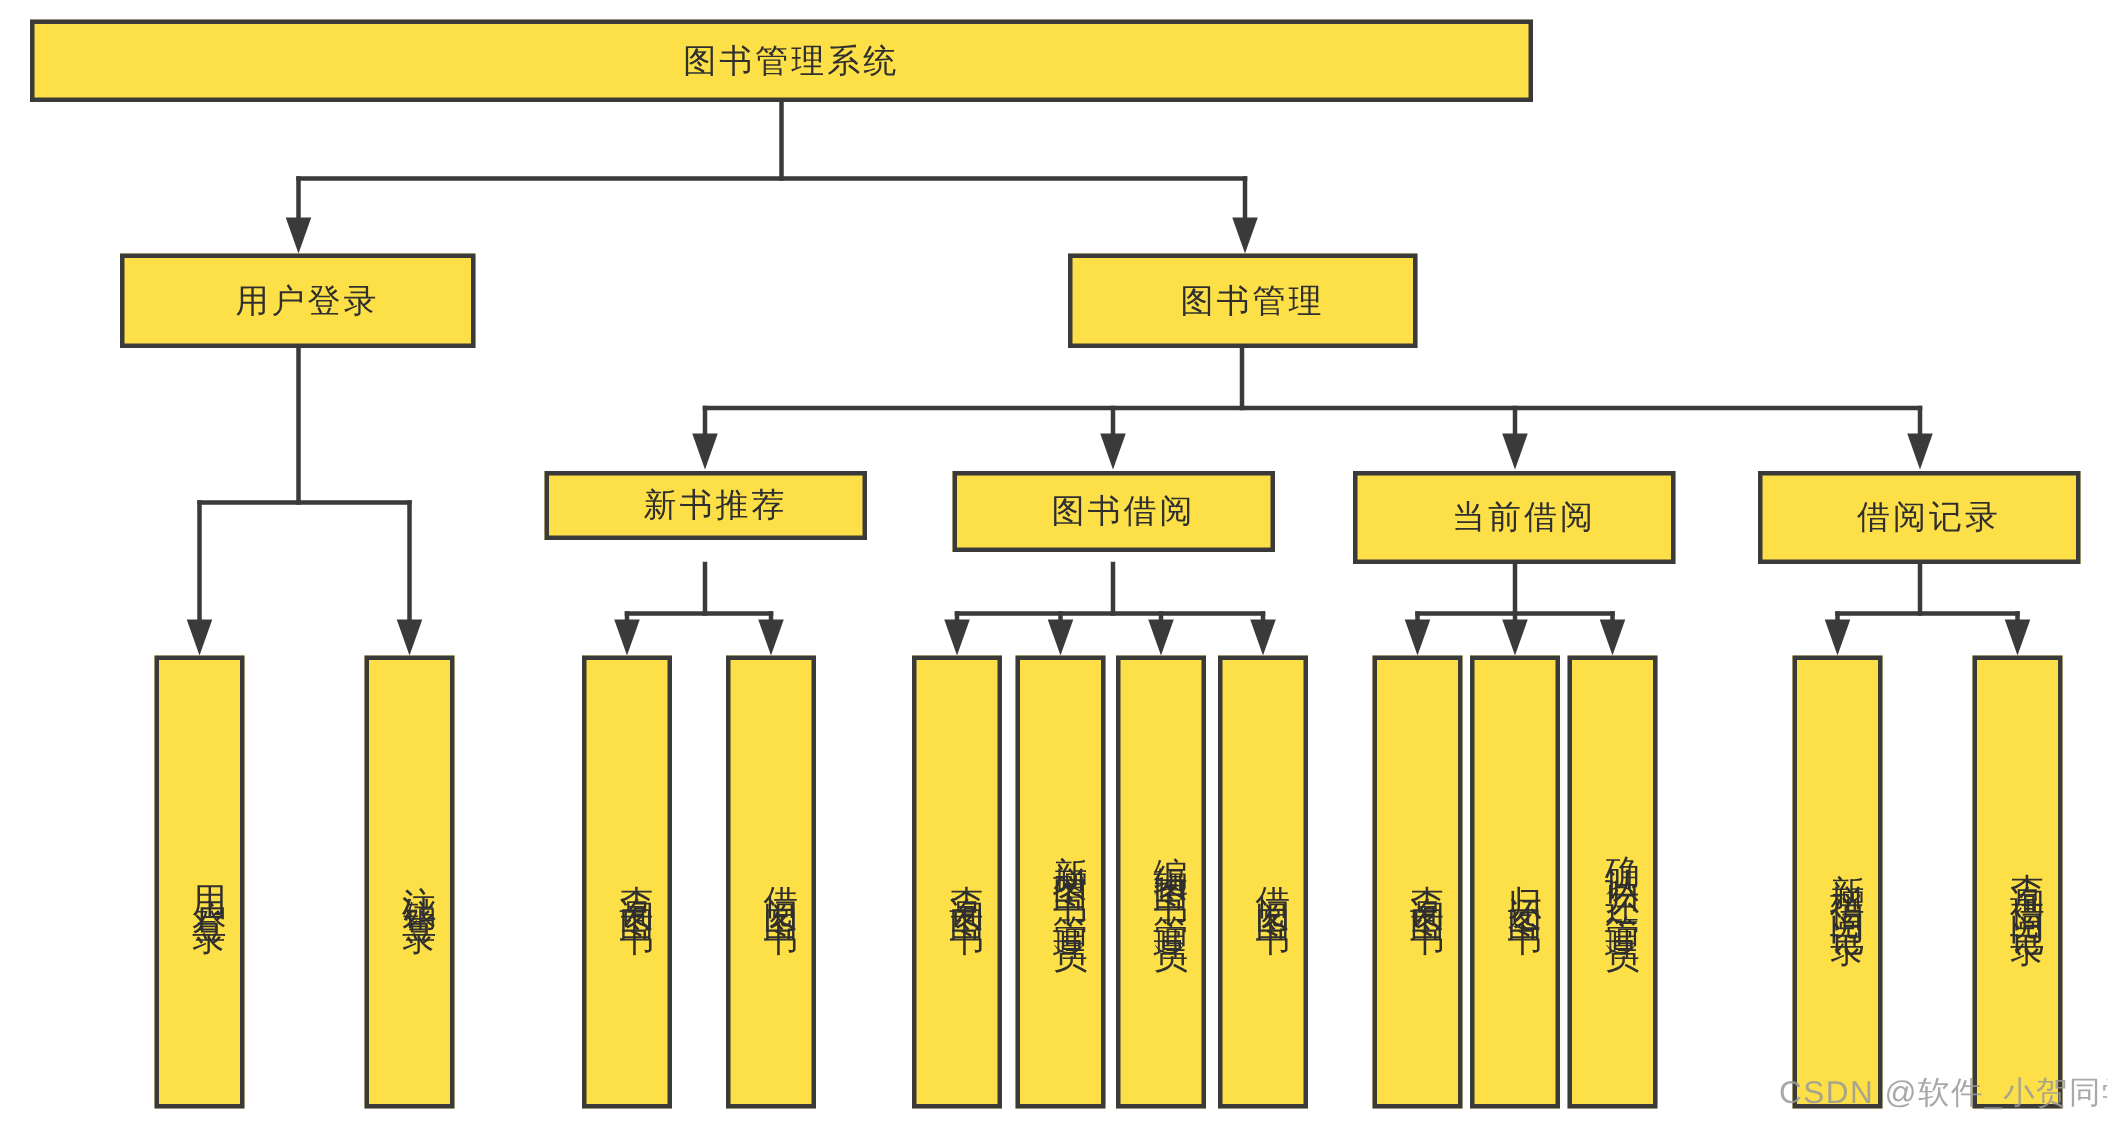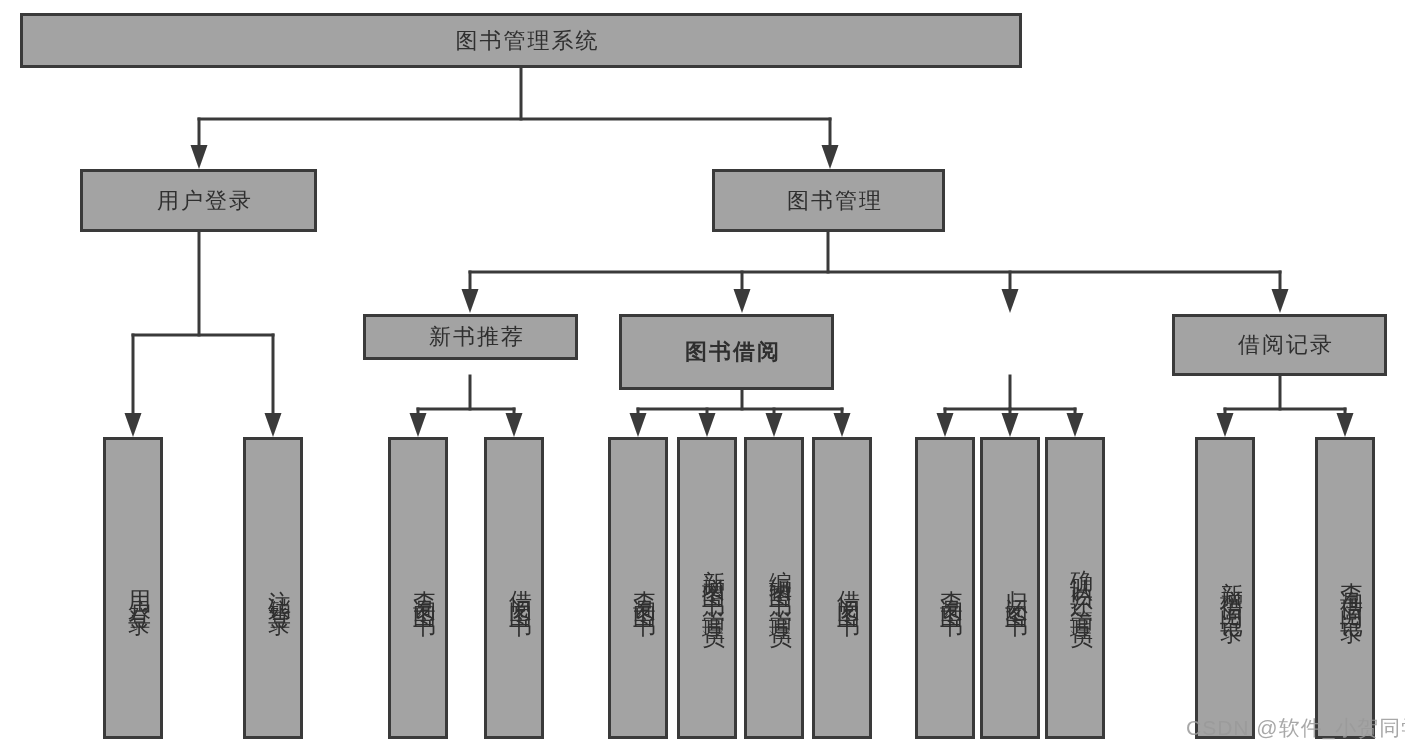--- a/index.html
+++ b/index.html
@@ -19,21 +19,21 @@
   #connectors {
     position: absolute;
     left: 0;
     top: 0;
     z-index: 1;
   }
   .node {
     position: absolute;
     box-sizing: border-box;
     border: 3px solid #3a3a3a;
-    background: #a3a3a3;
+    background: #fde047;
     display: flex;
     align-items: center;
     justify-content: center;
     z-index: 2;
     padding-left: 13px;
   }
   .node.h-label {
     font-size: 22px;
     letter-spacing: 2px;
     white-space: nowrap;
@@ -130,21 +130,22 @@
       <polygon points="1336.5,413 1353.5,413 1345,437"></polygon>
     </g>
   </svg>
 
   <div class="node h-label" style="left:20px; top:13px; width:1002px; height:55px;">图书管理系统</div>
 
   <div class="node h-label" style="left:80px; top:169px; width:237px; height:63px;">用户登录</div>
   <div class="node h-label" style="left:712px; top:169px; width:233px; height:63px;text-align:center;">图书管理</div>
 
   <div class="node h-label" style="left:363px; top:314px; width:215px; height:46px;">新书推荐</div>
-  <div class="node h-label" style="left:619px; top:314px; width:215px; height:76px;font-weight:bold;">图书借阅</div>
+  <div class="node h-label" style="left:635px; top:314px; width:215px; height:54px;">图书借阅</div>
+  <div class="node h-label" style="left:902px; top:314px; width:215px; height:62px;">当前借阅</div>
   <div class="node h-label" style="left:1172px; top:314px; width:215px; height:62px;">借阅记录</div>
 
   <div class="node leaf" style="left:103px; top:437px; width:60px; height:302px;">用户登录</div>
   <div class="node leaf" style="left:243px; top:437px; width:60px; height:302px;">注销登录</div>
 
   <div class="node leaf" style="left:388px; top:437px; width:60px; height:302px;">查询图书</div>
   <div class="node leaf" style="left:484px; top:437px; width:60px; height:302px;">借阅图书</div>
 
   <div class="node leaf" style="left:608px; top:437px; width:60px; height:302px;">查询图书</div>
   <div class="node leaf" style="left:677px; top:437px; width:60px; height:302px;">新增图书（管理员）</div>

